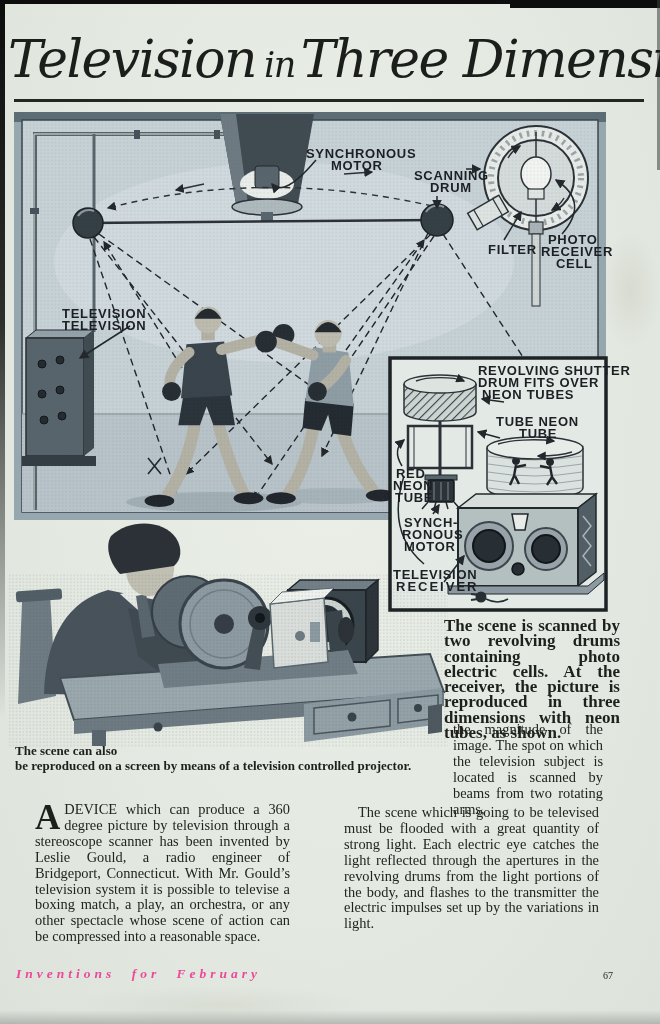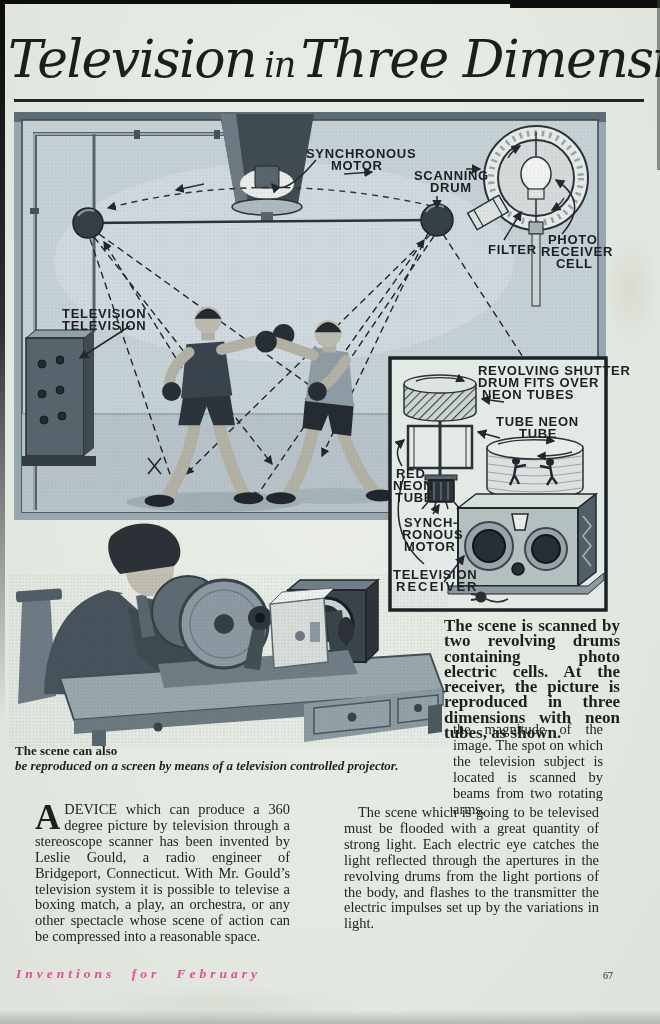--- a/index.html
+++ b/index.html
@@ -380,21 +380,21 @@
     <polygon points="262,88 316,82 326,72 274,76" fill="#eef1ee" stroke="#5a666d" stroke-width="1"></polygon>
     <circle cx="292" cy="120" r="5" fill="#6d7a81"></circle>
     <rect x="302" y="106" width="10" height="20" fill="#8b99a0"></rect>
     <polygon points="318,96 334,94 338,134 322,136" fill="#39434a"></polygon>
     <ellipse cx="338" cy="114" rx="8" ry="13" fill="#2b3136"></ellipse>
   </g>
   <rect x="0" y="58" width="440" height="174" fill="url(#htp)"></rect>
 </svg>
 
 <div class="abs photocap" style="left:15px;top:743px;">The scene can also</div>
-<div class="abs photocap" style="left:15px;top:758px;font-style:italic;">be reproduced on a screen by means of a television controlled projector.</div>
+<div class="abs photocap" style="left:15px;top:758px;">be reproduced on a screen by means of a television controlled projector.</div>
 
 <div class="abs sidecap">The scene is scanned by two revolving drums containing photo electric cells. At the receiver, the picture is reproduced in three dimensions with neon tubes, as shown.</div>
 
 <div class="abs body-text" style="left:437px;top:706px;width:182px;">
   <p>the magnitude of the image. The spot on which the television subject is located is scanned by beams from two rotating arms,</p>
 </div>
 
 <div class="abs body-text" style="left:19px;top:786px;width:287px;">
   <p><span class="dropcap">A</span><span>DEVICE which can produce a 360 degree picture by television through a stereoscope scanner has been invented by Leslie Gould, a radio engineer of Bridgeport, Connecticut. With Mr. Gould’s television system it is possible to televise a boxing match, a play, an orchestra, or any other spectacle whose scene of action can be compressed into a reasonable space.</span></p>
 </div>

